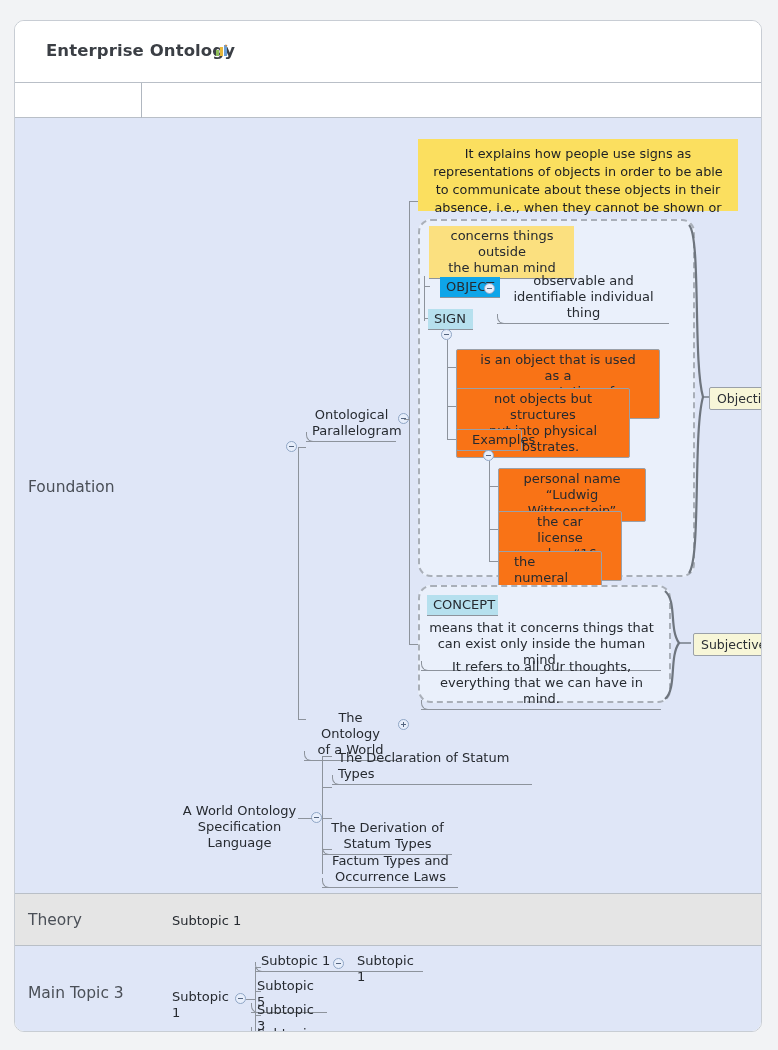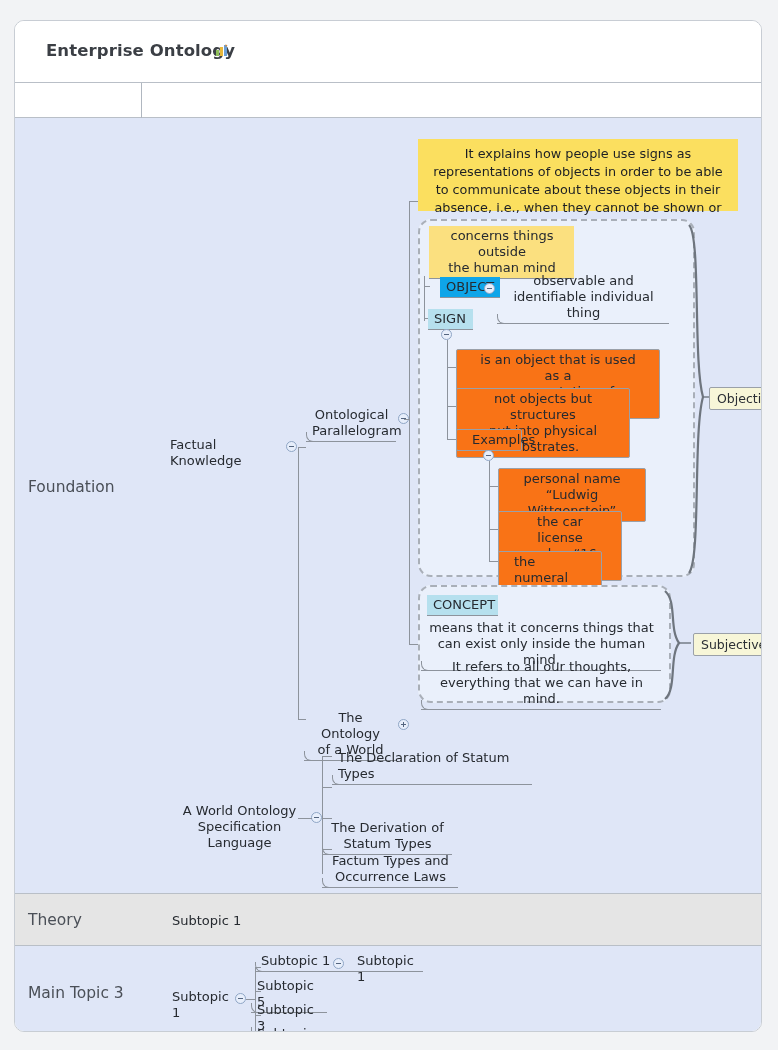--- a/index.html
+++ b/index.html
@@ -153,21 +153,20 @@
     </div>
   </div>
 
   <div class="row-spacer"></div>
   <div class="vdiv"></div>
 
   <div class="row" id="row-foundation">
     <div class="row-label" style="top:360px;">Foundation</div>
   </div>
 
-  <div class="node plain" style="left:149px;top:414px;width:122px;">Factual Knowledge</div>
   <div class="circ" style="left:271px;top:420px;"></div>
 
   <div class="ln lnv" style="left:283px;top:426px;height:272px;"></div>
   <div class="ln lnh" style="left:283px;top:426px;width:8px;"></div>
 
   <div class="node ul center" style="left:291px;top:384px;width:90px;">Ontological
 Parallelogram</div>
   <div class="circ" style="left:383px;top:392px;"></div>
 
   <div class="ln lnv" style="left:394px;top:180px;height:218px;"></div>

